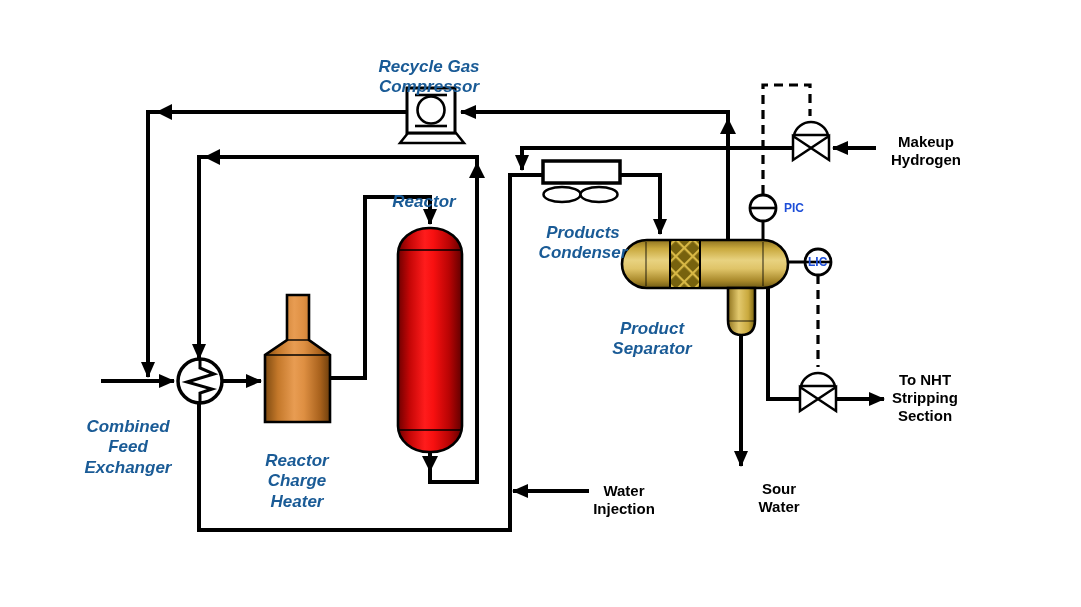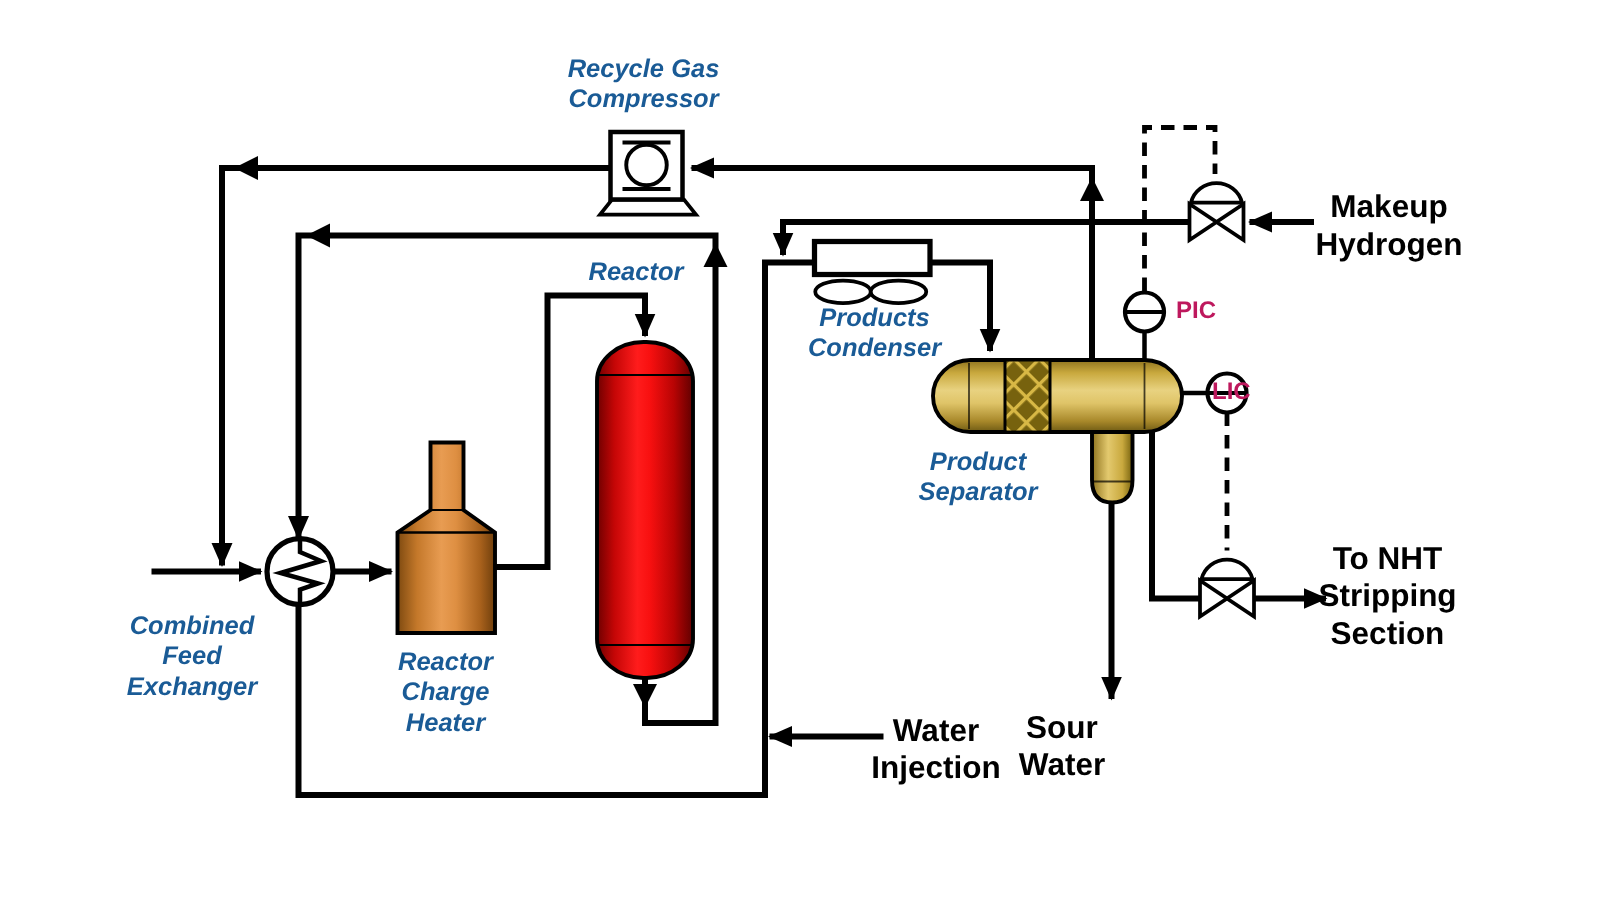--- a/index.html
+++ b/index.html
@@ -4,30 +4,30 @@
 <style>
   html,body{margin:0;padding:0;background:#fff;}
   .canvas{
     position:relative;width:1081px;height:607px;background:#ffffff;
     font-family:"Liberation Sans","DejaVu Sans",sans-serif;overflow:hidden;
   }
   .canvas svg{position:absolute;left:0;top:0;}
   .lbl{
     position:absolute;transform:translate(-50%,-50%);
     color:#1A5B96;font-weight:bold;font-style:italic;
-    font-size:17px;line-height:1.2;text-align:center;white-space:pre-line;
+    font-size:17px;line-height:1.2;text-align:center;white-space:pre-line;margin-top:20px;
   }
   .slbl{
     position:absolute;transform:translate(-50%,-50%);
     color:#000;font-weight:bold;
-    font-size:21px;line-height:1.2;text-align:center;white-space:pre-line;
+    font-size:15px;line-height:1.2;text-align:center;white-space:pre-line;
   }
   .tag{
     position:absolute;transform:translate(0,-50%);
-    color:#be185d;font-weight:bold;font-size:16px;text-align:left;white-space:pre-line;
+    color:#1d4ed8;font-weight:bold;font-size:12px;text-align:left;white-space:pre-line;
   }
 </style>
 </head>
 <body>
 
 <div class="canvas">
 
   <svg width="1081" height="607" viewBox="0 0 1081 607">
     <defs>
       <marker id="arr" markerWidth="20" markerHeight="16" refX="15" refY="7" orient="auto" markerUnits="userSpaceOnUse">
@@ -180,32 +180,32 @@
     </g>
   </svg>
 
   <div class="lbl" style="left:429px;top:57px">Recycle Gas
 Compressor</div>
   <div class="lbl" style="left:424px;top:182px">Reactor</div>
   <div class="lbl" style="left:583px;top:223px">Products
 Condenser</div>
   <div class="lbl" style="left:652px;top:319px">Product
 Separator</div>
-  <div class="lbl" style="left:128px;top:438px">Combined
+  <div class="lbl" style="left:128px;top:428px">Combined
 Feed
 Exchanger</div>
   <div class="lbl" style="left:297px;top:462px">Reactor
 Charge
 Heater</div>
 
   <div class="slbl" style="left:926px;top:151px">Makeup
 Hydrogen</div>
   <div class="slbl" style="left:624px;top:500px">Water
 Injection</div>
-  <div class="slbl" style="left:708px;top:498px">Sour
+  <div class="slbl" style="left:779px;top:498px">Sour
 Water</div>
   <div class="slbl" style="left:925px;top:398px">To NHT
 Stripping
 Section</div>
 
   <div class="tag" style="left:784px;top:208px">PIC</div>
   <div class="tag" style="left:808px;top:262px">LIC</div>
 
 </div>
 

